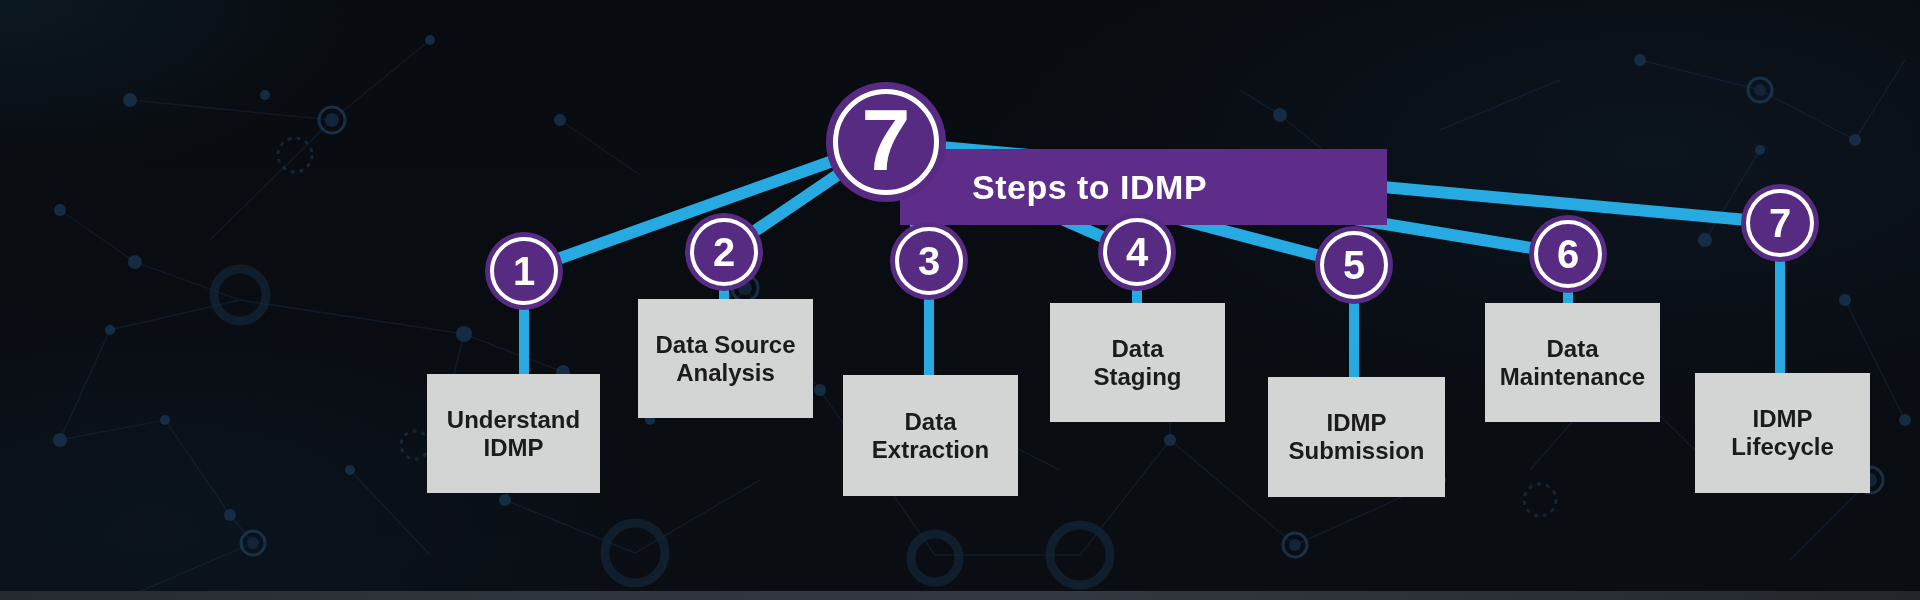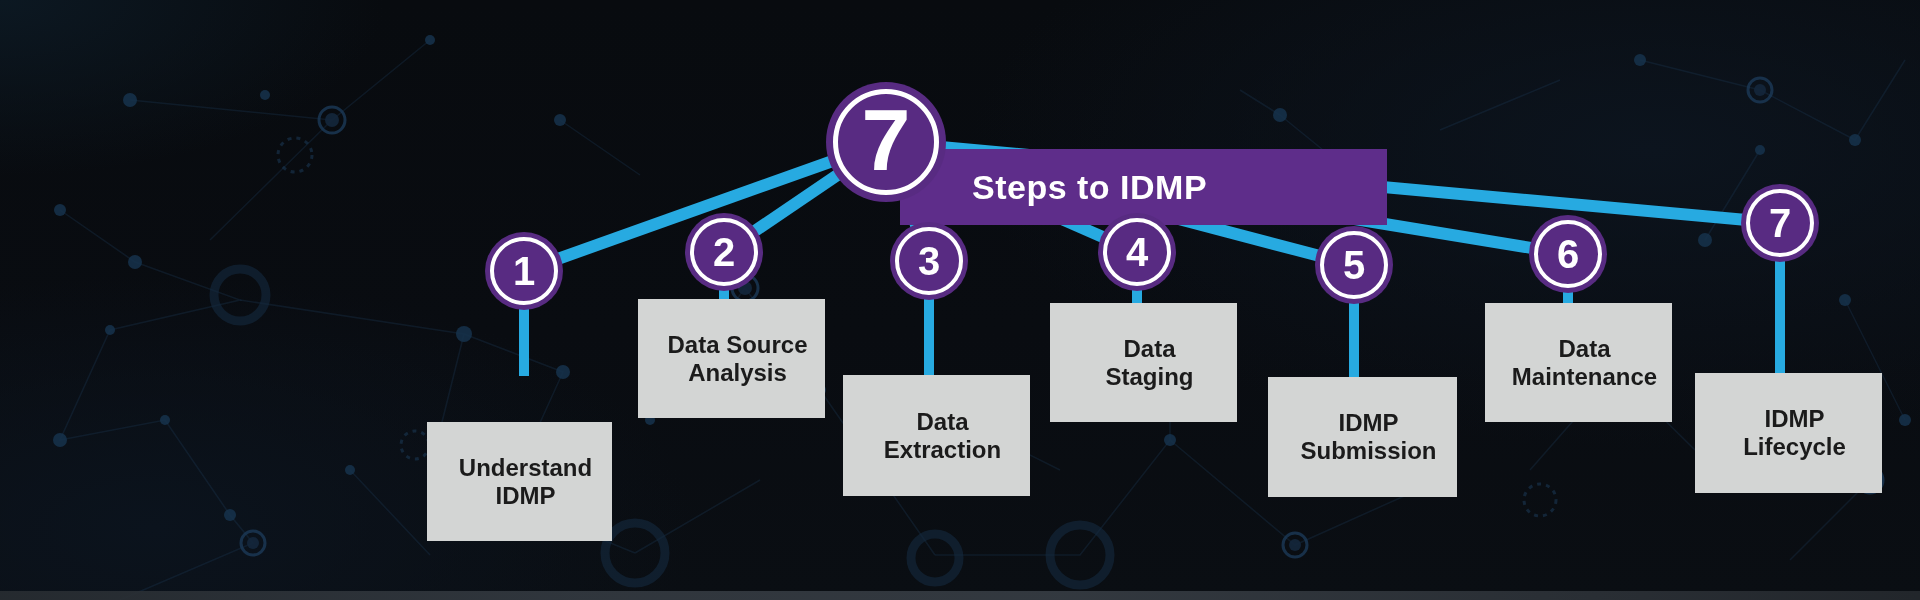--- a/index.html
+++ b/index.html
@@ -18,21 +18,20 @@
   .ray  { stroke:#27aae1; stroke-width:12; }
   .stub { stroke:#27aae1; stroke-width:10; }
 
   .card {
     position:absolute; z-index:3;
     background:#d3d5d4;
     display:flex; align-items:center; justify-content:center;
     text-align:center; color:#1b1b1b;
     font-size:24px; font-weight:bold; line-height:28px;
     white-space:pre-line;
-    padding-left:12px;
   }
   .banner {
     position:absolute; z-index:4;
     left:900px; top:101px; width:487px; height:76px;
     background:#5e2d8a;
     display:flex; align-items:center;
     padding-left:72px; box-sizing:border-box;margin-top:48px;
   }
   .banner span { color:#ffffff; font-size:34px; font-weight:bold; letter-spacing:0.5px; }
 
@@ -55,21 +54,21 @@
   .small span { font-size:40px; line-height:1; }
 
   .c1 { left:485px;  top:232px; }
   .c2 { left:685px;  top:213px; }
   .c3 { left:890px;  top:222px; }
   .c4 { left:1098px; top:213px; }
   .c5 { left:1315px; top:226px; }
   .c6 { left:1529px; top:215px; }
   .c7 { left:1741px; top:184px; }
 
-  .b1 { left:427px;  top:374px; width:173px; height:119px;margin-top:48px; }
+  .b1 { left:427px;  top:374px; width:173px; height:119px; }
   .b2 { left:638px;  top:299px; width:175px; height:119px; }
   .b3 { left:843px;  top:375px; width:175px; height:121px; }
   .b4 { left:1050px; top:303px; width:175px; height:119px; }
   .b5 { left:1268px; top:377px; width:177px; height:120px; }
   .b6 { left:1485px; top:303px; width:175px; height:119px; }
   .b7 { left:1695px; top:373px; width:175px; height:120px; }
 
   .bottom-strip {
     position:absolute; z-index:6; left:0; bottom:0; width:1920px; height:9px;
     background:linear-gradient(90deg,#272c31 0%, #333940 30%, #363c43 55%, #2b3036 85%, #24282d 100%);

